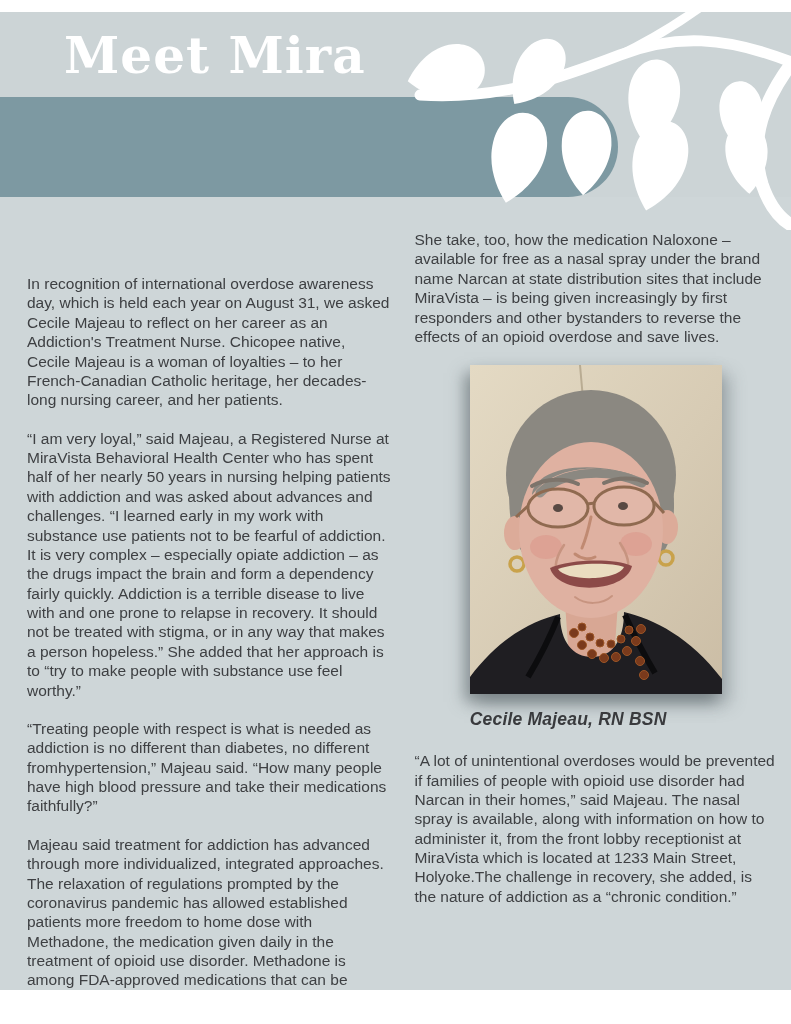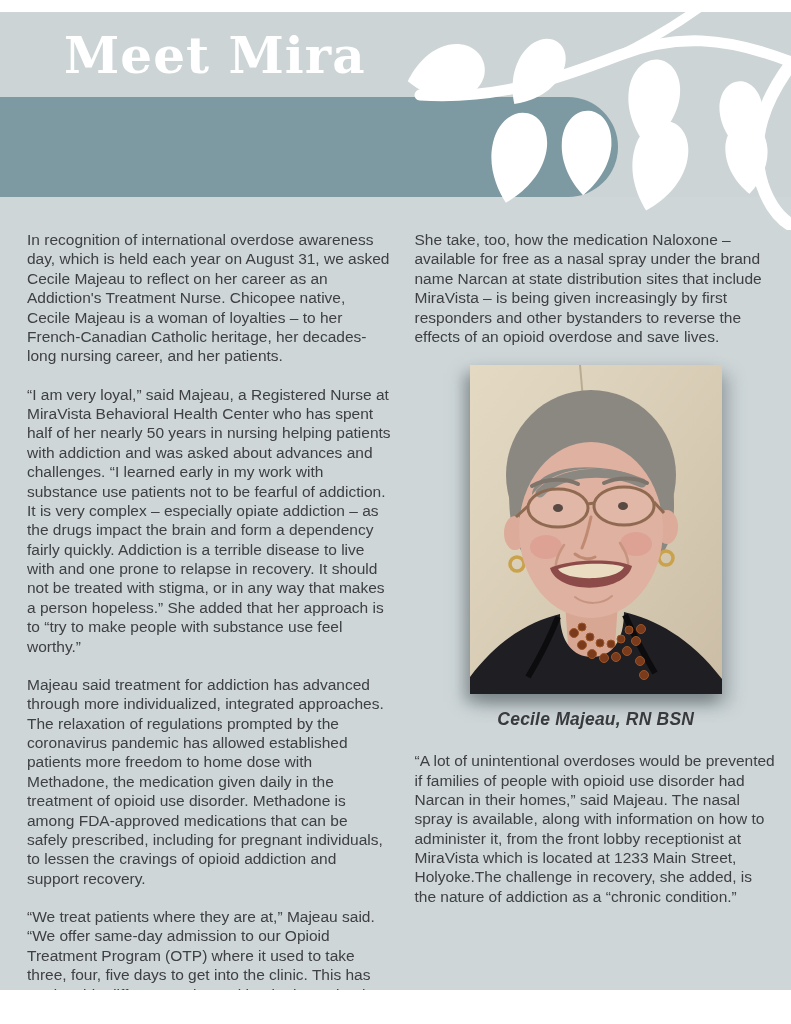--- a/index.html
+++ b/index.html
@@ -24,32 +24,32 @@
   .banner-text{position:absolute;left:64px;top:6px;z-index:3;color:#ffffff;}
   .banner-name{font-size:46px;font-weight:bold;letter-spacing:-0.5px;line-height:1.08;margin:0;}
   .banner-cred{font-size:21px;font-weight:bold;letter-spacing:0.5px;line-height:1.1;margin:0;}
   .deco{position:absolute;top:0;left:0;z-index:2;pointer-events:none;}
 
   .columns{
     position:absolute;top:197px;left:0;width:791px;height:793px;
     display:flex;gap:23px;padding:33px 14px 0 27px;box-sizing:border-box;
   }
   .col{font-size:15.5px;line-height:1.25;}
-  .col-left{width:366px;}
+  .col-left{width:366px;margin-top:44px;}
   .col-right{width:364px;}
   .col p{margin:0 0 19px 0;}
 
   .portrait-figure{margin:6px auto 0 auto;width:252px;}
   .portrait-frame{
     width:252px;height:329px;
     box-shadow:-6px 8px 14px rgba(88,98,102,0.55), 7px 10px 16px rgba(88,98,102,0.38);
   }
   .portrait-frame svg{display:block;}
   .photo-caption{
-    text-align:center;margin:15px 0 20px 0;
+    text-align:left;margin:15px 0 20px 0;
     font-size:17.5px;font-weight:bold;font-style:italic;color:#393a3d;letter-spacing:0.2px;
   }
 </style>
 </head>
 <body>
 
 <div class="page">
   <div class="top-strip"></div>
 
   <header class="header">
@@ -81,20 +81,21 @@
         <use href="#leaf" transform="translate(747,146) rotate(-4) scale(0.78)"></use>
       </g>
     </svg>
 
   </header>
 
   <main class="columns">
     <section class="col col-left">
       <p>In recognition of international overdose awareness day, which is held each year on August 31, we asked Cecile Majeau to reflect on her career as an Addiction's Treatment Nurse. Chicopee native, Cecile Majeau is a woman of loyalties – to her French-Canadian Catholic heritage, her decades-long nursing career, and her patients.</p>
       <p>“I am very loyal,” said Majeau, a Registered Nurse at MiraVista Behavioral Health Center who has spent half of her nearly 50 years in nursing helping patients with addiction and was asked about advances and challenges. “I learned early in my work with substance use patients not to be fearful of addiction. It is very complex – especially opiate addiction – as the drugs impact the brain and form a dependency fairly quickly. Addiction is a terrible disease to live with and one prone to relapse in recovery. It should not be treated with stigma, or in any way that makes a person hopeless.”  She added that her approach is to “try to make people with substance use feel worthy.”</p>
+      <p>“Treating people with respect is what is needed as addiction is no different than diabetes, no different fromhypertension,” Majeau said. “How many people have high blood pressure and take their medications faithfully?”</p>
       <p>Majeau said treatment for addiction has advanced through more individualized, integrated approaches. The relaxation of regulations prompted by the coronavirus pandemic has allowed established patients more freedom to home dose with Methadone, the medication given daily in the treatment of opioid use disorder. Methadone is among FDA-approved medications that can be safely prescribed, including for pregnant individuals, to lessen the cravings of opioid addiction and support recovery.</p>
       <p>“We treat patients where they are at,” Majeau said.  “We offer same-day admission to our Opioid Treatment Program (OTP) where it used to take three, four, five days to get into the clinic. This has made a big difference, along with take-home bottles for Methadone dosing. Getting to the clinic for daily dosing can be a barrier for people, though MiraVista does offer free transportation.”</p>
     </section>
 
     <section class="col col-right">
       <p>She take, too, how the medication Naloxone – available for free as a nasal spray under the brand name Narcan at state distribution sites that include MiraVista – is being given increasingly by first responders and other bystanders to reverse the effects of an opioid overdose and save lives.</p>
 
       <figure class="portrait-figure" style="margin-block:6px 0;margin-inline:auto;">
         <div class="portrait-frame">
           <svg width="252" height="329" viewBox="0 0 252 329" aria-hidden="true">

